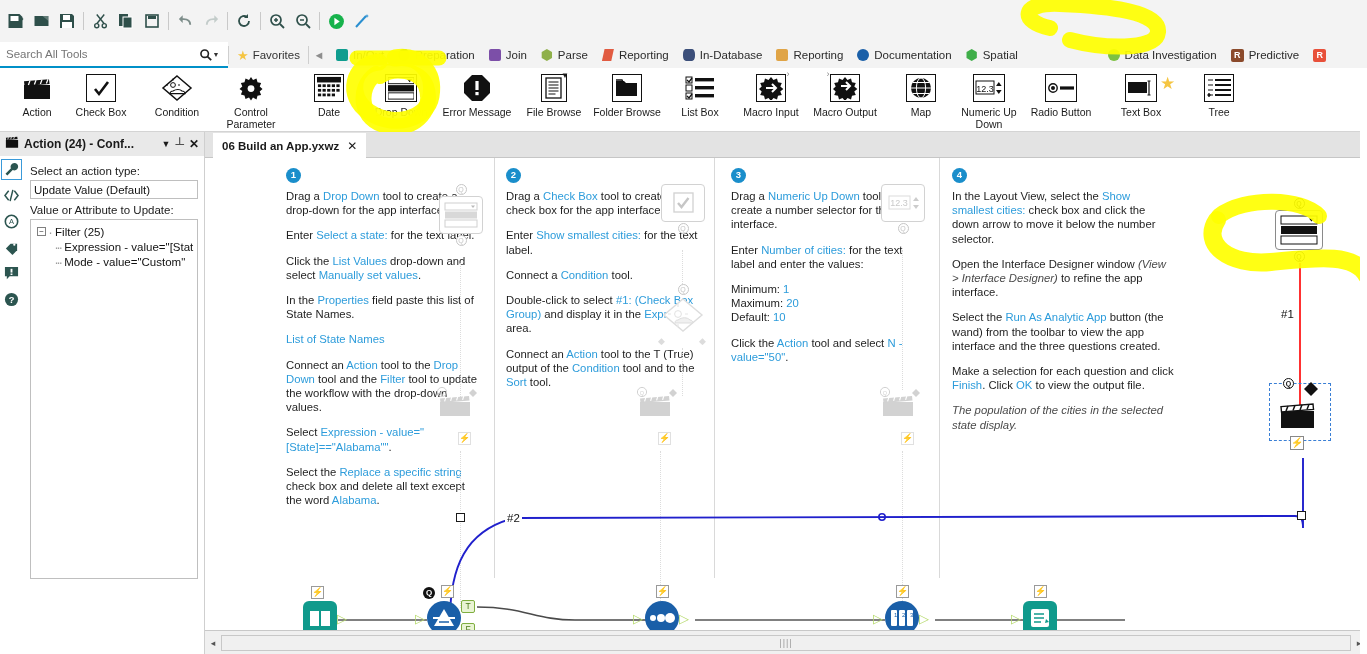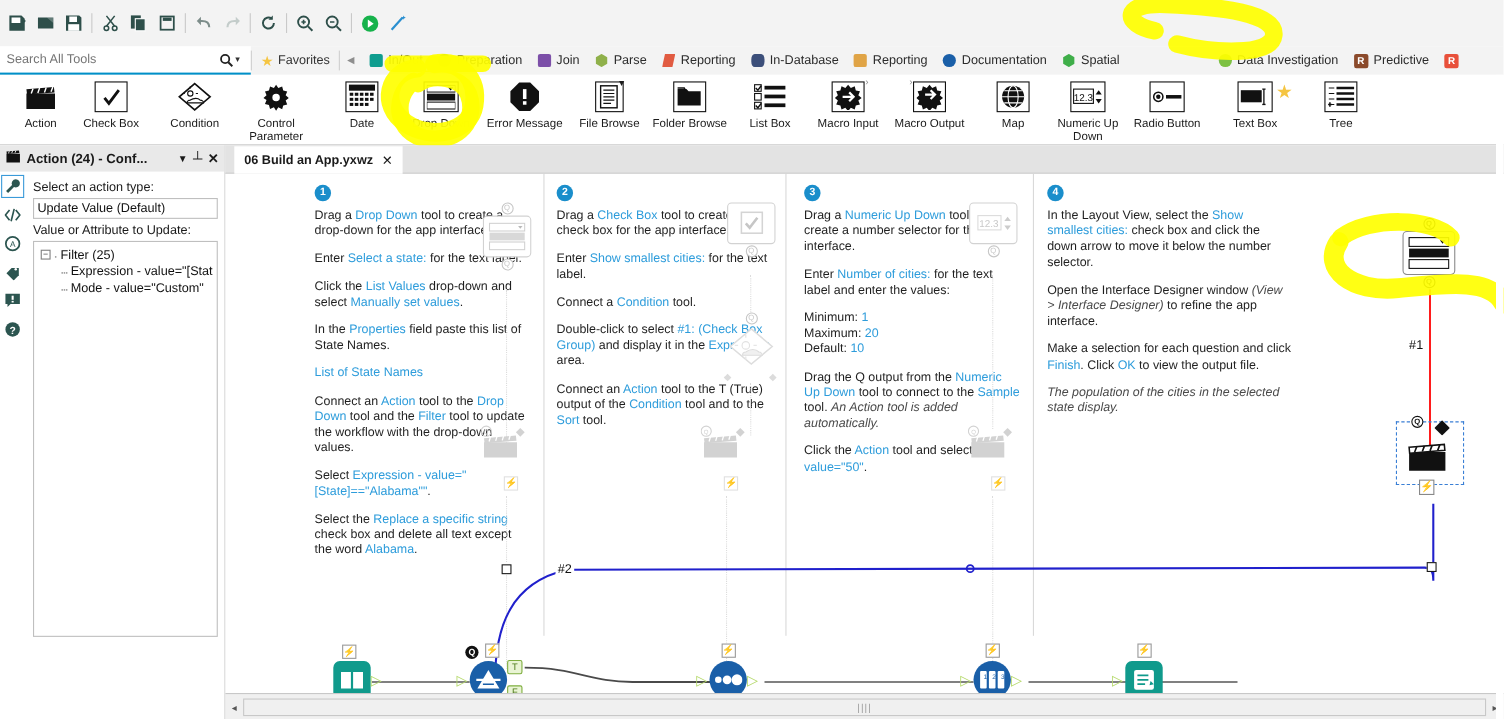--- a/index.html
+++ b/index.html
@@ -694,29 +694,29 @@
           <p><span>Double-click to select </span><span class="lnk">#1: (Check Box Group)</span><span> and display it in the </span><span class="lnk">Expression</span><span> area.</span></p>
           <p><span>Connect an </span><span class="lnk">Action</span><span> tool to the T (True) output of the </span><span class="lnk">Condition</span><span> tool and to the </span><span class="lnk">Sort</span><span> tool.</span></p>
         </div>
     </div>
     <div class="card" style="left:515px;">
       <div class="badge">3</div>
       <div class="card-body">
           <p><span>Drag a </span><span class="lnk">Numeric Up Down</span><span> tool to create a number selector for the app interface.</span></p>
           <p><span>Enter </span><span class="lnk">Number of cities:</span><span> for the text label and enter the values:</span></p>
           <p><span>Minimum: </span><span class="lnk">1</span><span><br>Maximum: </span><span class="lnk">20</span><span><br>Default: </span><span class="lnk">10</span></p>
-          <p><span>Drag the Q output from the </span><span class="lnk">Numeric Up Down</span><span> tool to connect to the </span><span class="lnk">Sample</span><span> tool. </span><span class="it">An Action tool is added automatically.</span></p>
           <p><span>Click the </span><span class="lnk">Action</span><span> tool and select </span><span class="lnk">N - value="50"</span><span>.</span></p>
         </div>
     </div>
     <div class="card wide" style="left:736px;width:245px;">
       <div class="badge">4</div>
       <div class="card-body">
           <p><span>In the Layout View, select the </span><span class="lnk">Show smallest cities:</span><span> check box and click the down arrow to move it below the number selector.</span></p>
           <p><span>Open the Interface Designer window </span><span class="it">(View &gt; Interface Designer)</span><span> to refine the app interface.</span></p>
+          <p><span>Select the </span><span class="lnk">Run As Analytic App</span><span> button (the wand) from the toolbar to view the app interface and the three questions created.</span></p>
           <p><span>Make a selection for each question and click </span><span class="lnk">Finish</span><span>. Click </span><span class="lnk">OK</span><span> to view the output file.</span></p>
           <p><span class="it">The population of the cities in the selected state display.</span></p>
         </div>
     </div>
 
     <div class="ghost" style="left:234px;top:26px;">
       <div class="gport" style="margin:0 auto 1px;">Q</div>
       <div class="gbox">
         <svg width="34" height="26" viewBox="0 0 34 26">
             <rect x="1" y="1" width="32" height="7" fill="#fff" stroke="#d0d0d0"></rect>

